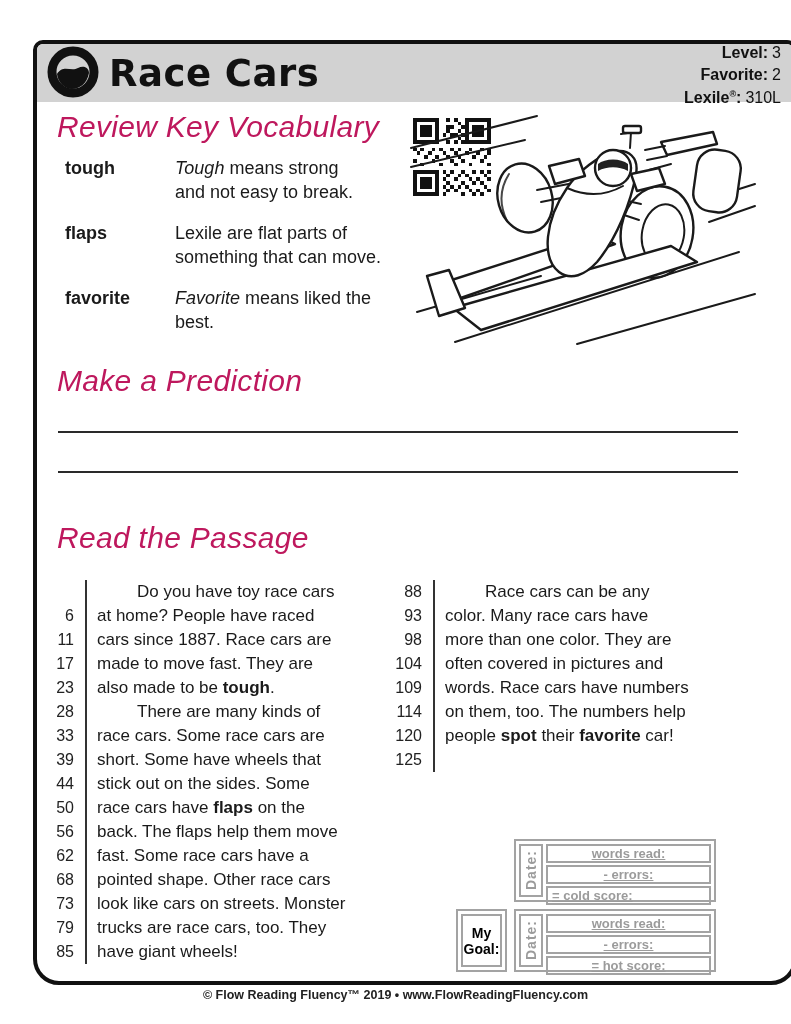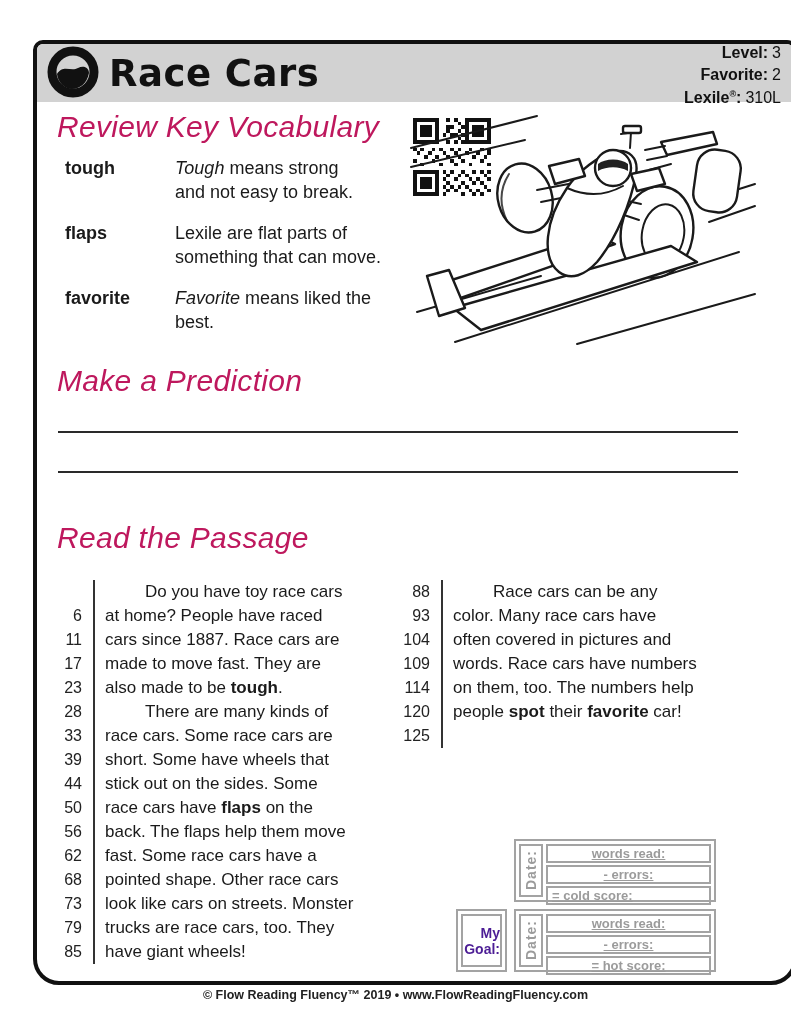--- a/index.html
+++ b/index.html
@@ -46,21 +46,21 @@
   
   .vocab-list { position: absolute; left: 28px; top: 54px; width: 350px; }
   .vocab-entry { display: flex; margin-bottom: 17px; font-size: 18px; line-height: 24px; }
   .vocab-term { width: 110px; flex: none; font-weight: 700; }
   .vocab-def i { font-style: italic; }
   
   .blank { position: absolute; left: 21px; width: 680px; height: 0; border-bottom: 2px solid #2a2a2a; }
   #blank1 { top: 329px; }
   #blank2 { top: 369px; }
   
-  .passage { position: absolute; left: 16px; top: 478px; display: flex; font-size: 17px; line-height: 24px; }
+  .passage { position: absolute; left: 8px; top: 478px; display: flex; font-size: 17px; line-height: 24px; }
   .pcol { display: flex; flex-direction: column; }
   .pcol[data-column="0"] { width: 344px; }
   .pcol[data-column="1"] { width: 346px; }
   .pline { display: flex; min-height: 24px; }
   .pnum { flex: none; width: 40px; text-align: right; padding-right: 11px; font-size: 16px; color: #222; }
   .pcol[data-column="1"] .pnum { width: 44px; }
   .ptext { flex: 1; border-left: 2px solid #333; padding-left: 10px; }
   .ptext.ind { text-indent: 40px; }
   .ptext b { font-weight: 700; }
   
@@ -69,21 +69,21 @@
     border: 2px solid #a3a3a3; padding: 3px; display: flex; gap: 3px; background: #fff;
   }
   #cold { top: 737px; }
   #hot  { top: 807px; }
   .date-cell { flex: none; width: 24px; border: 2px solid #a3a3a3; display: flex; align-items: center; justify-content: center; }
   .date-text { writing-mode: vertical-rl; transform: rotate(180deg); font-size: 14px; font-weight: 700; color: #9b9b9b; letter-spacing: 1px; }
   .rows { flex: 1; display: flex; flex-direction: column; gap: 2px; }
   .srow { flex: 1; border: 2px solid #a3a3a3; font-size: 13px; font-weight: 700; color: #9b9b9b; display: flex; align-items: center; justify-content: center; white-space: nowrap; text-decoration: underline; }
   .srow.left { justify-content: flex-start; padding-left: 4px; }
   .goal-box { position: absolute; left: 419px; top: 807px; width: 51px; height: 63px; border: 2px solid #a3a3a3; padding: 3px; background: #fff; }
-  .goal-inner { width: 100%; height: 100%; border: 2px solid #a3a3a3; display: flex; flex-direction: column; align-items: flex-end; justify-content: center; font-size: 14px; line-height: 16px; font-weight: 700; color: #4c1d95; }
+  .goal-inner { width: 100%; height: 100%; border: 2px solid #a3a3a3; display: flex; flex-direction: column; align-items: center; justify-content: center; font-size: 14px; line-height: 16px; font-weight: 700; color: #000000; }
   
   .footer { position: absolute; left: 0; top: 988px; width: 100%; text-align: center; font-size: 12.5px; font-weight: 700; color: #222; }
   svg .ln { stroke: #1a1a1a; fill: none; stroke-width: 2; stroke-linecap: round; stroke-linejoin: round; }
   svg .wh { stroke: #1a1a1a; fill: #fff; stroke-width: 2.4; stroke-linejoin: round; }
 </style>
 </head>
 <body>
 
 <div class="sheet">
 
@@ -342,20 +342,24 @@
       <div class="pcol" data-column="1">
           <div class="pline">
             <div class="pnum">88</div>
             <div class="ptext ind"><span>Race cars can be any</span></div>
           </div>
           <div class="pline">
             <div class="pnum">93</div>
             <div class="ptext"><span>color. Many race cars have</span></div>
           </div>
           <div class="pline">
+            <div class="pnum">98</div>
+            <div class="ptext"><span>more than one color. They are</span></div>
+          </div>
+          <div class="pline">
             <div class="pnum">104</div>
             <div class="ptext"><span>often covered in pictures and</span></div>
           </div>
           <div class="pline">
             <div class="pnum">109</div>
             <div class="ptext"><span>words. Race cars have numbers</span></div>
           </div>
           <div class="pline">
             <div class="pnum">114</div>
             <div class="ptext"><span>on them, too. The numbers help</span></div>

